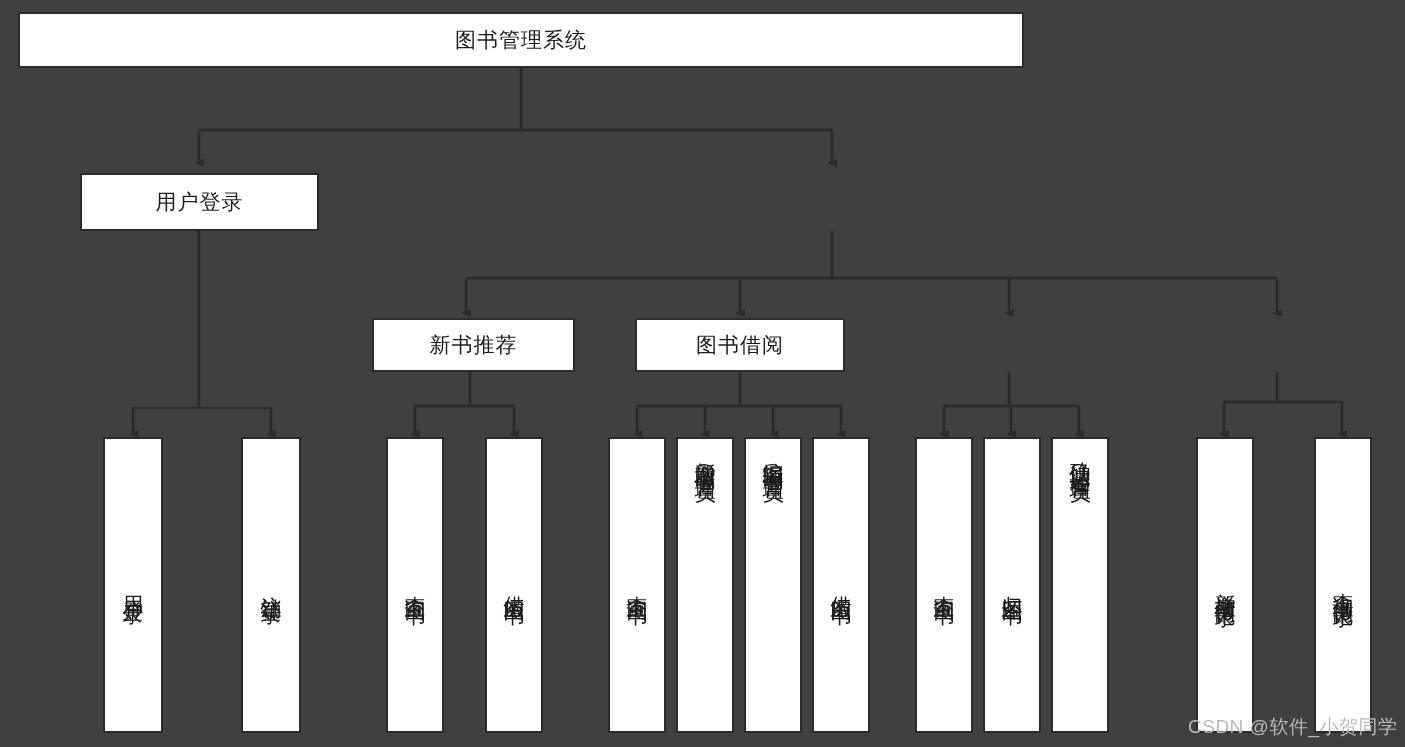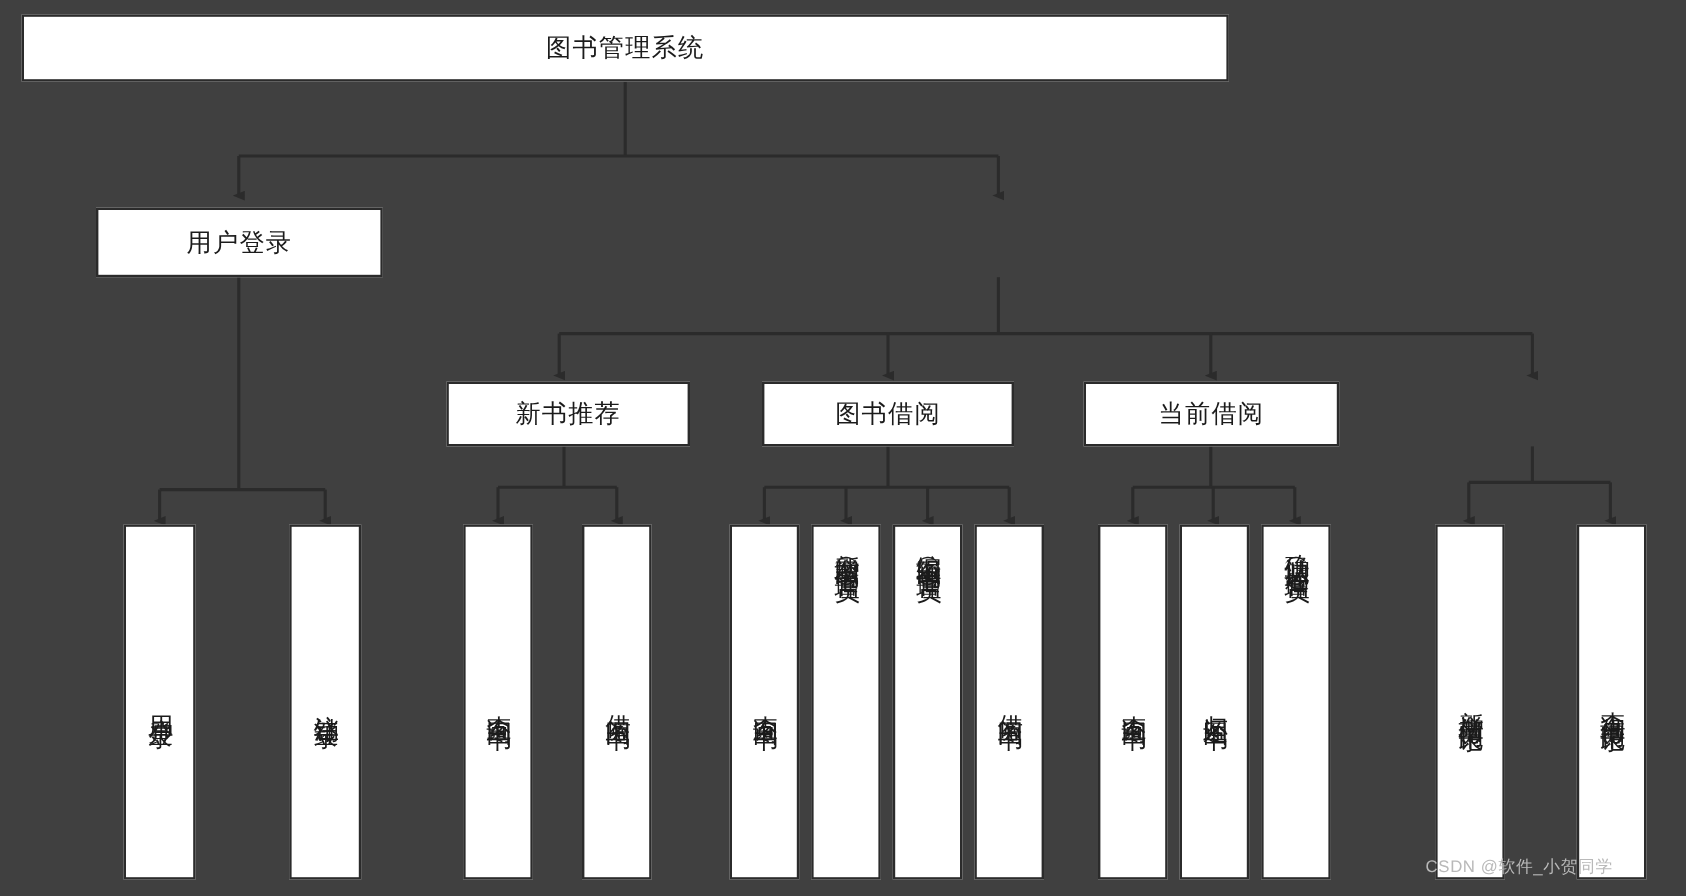--- a/index.html
+++ b/index.html
@@ -54,21 +54,21 @@
     left: 0;
     top: 0;
     width: 1405px;
     height: 747px;
     pointer-events: none;
   }
   .watermark {
     position: absolute;
     left: 1188px;
     top: 714px;
-    font-size: 14px;
+    font-size: 19px;
     color: #b9b9b9;
     white-space: nowrap;
     letter-spacing: 0.5px;
     text-align: right;
   }
 </style>
 </head>
 <body>
 
 <div id="canvas">
@@ -130,23 +130,20 @@
   <div class="node h" style="left:80px; top:173px; width:239px; height:58px;">
     <span>用户登录</span>
   </div>
 
   <div class="node h" style="left:372px; top:318px; width:203px; height:54px;">
     <span>新书推荐</span>
   </div>
   <div class="node h" style="left:635px; top:318px; width:210px; height:54px;">
     <span>图书借阅</span>
   </div>
-  <div class="node h" style="left:903px; top:318px; width:213px; height:54px;">
-    <span>当前借阅</span>
-  </div>
 
   <div class="node v mid" style="left:103px; top:437px; width:60px; height:296px;">
     <span class="vtext">用户登录</span>
   </div>
   <div class="node v mid" style="left:241px; top:437px; width:60px; height:296px;">
     <span class="vtext">注销登录</span>
   </div>
 
   <div class="node v mid" style="left:386px; top:437px; width:58px; height:296px;">
     <span class="vtext">查询图书</span>

